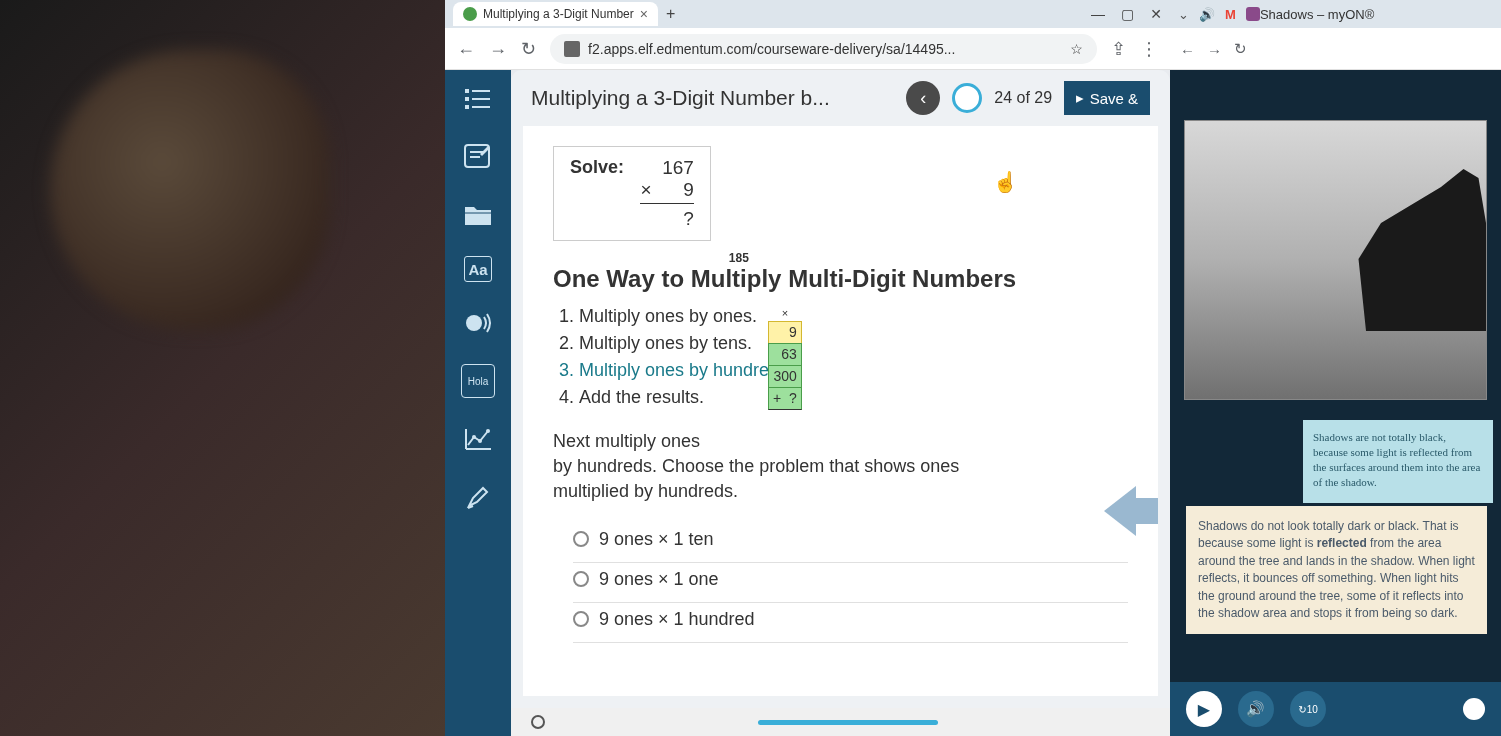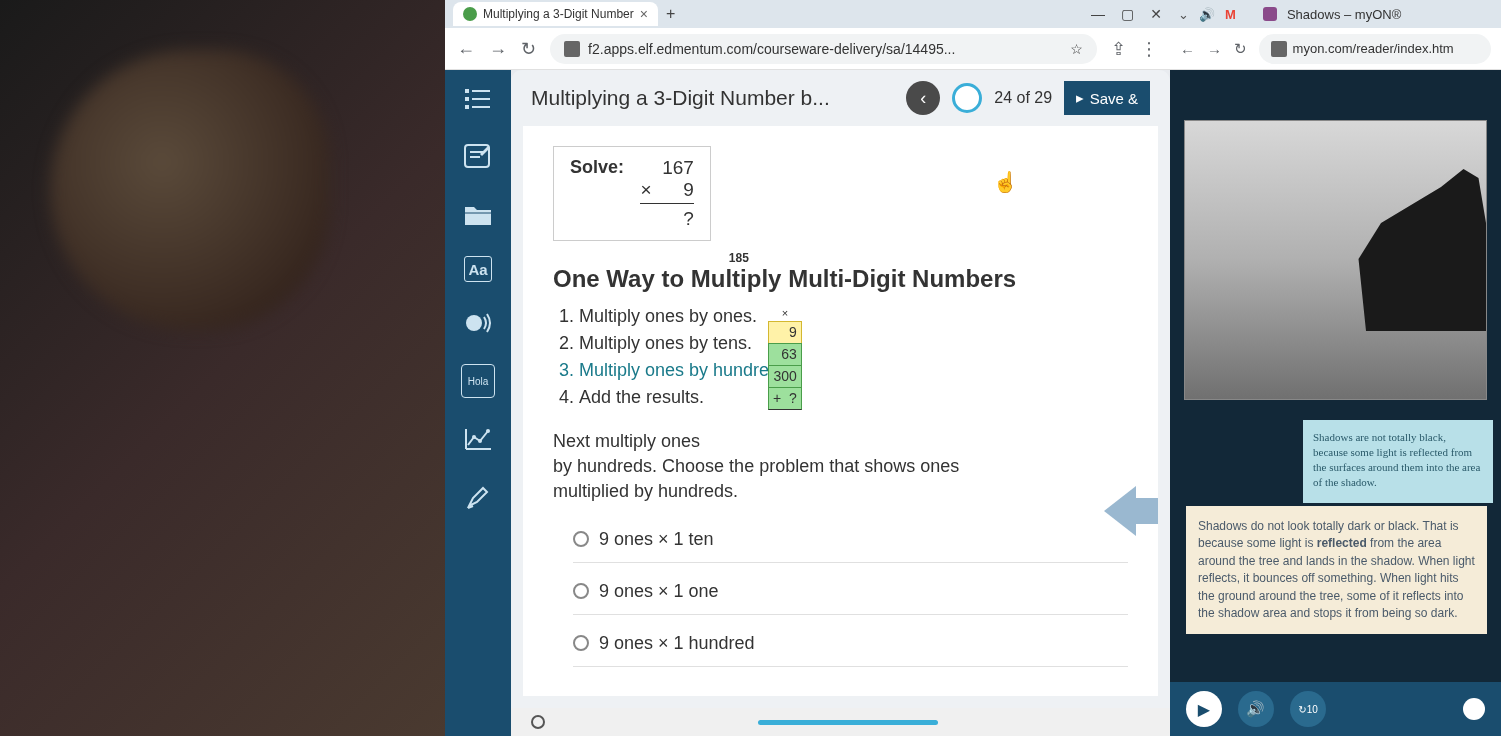--- a/index.html
+++ b/index.html
@@ -46,38 +46,38 @@
 .section-title { font-size: 24px; color: #333; margin-bottom: 10px; position: relative; }
 
 .steps { list-style: decimal; padding-left: 26px; font-size: 18px; color: #333; line-height: 1.5; position: relative; }
 .steps li.active { color: #1a7a8a; }
 .step-overlay { position: absolute; left: 215px; top: 2px; font-size: 14px; }
 .step-overlay div { background: #9de09d; border: 1px solid #4a9d4a; padding: 0 4px; text-align: right; margin-bottom: -1px; }
 .step-overlay .y { background: #fff2a8; border-color: #d4b830; }
 .step-overlay .u { border-bottom: 1.5px solid #333; }
 
 .instr { font-size: 18px; color: #333; margin: 18px 0 24px 0; line-height: 1.4; }
-.options { display: flex; flex-direction: column; gap: 18px; padding-left: 20px; text-align: center; }
+.options { display: flex; flex-direction: column; gap: 6px; padding-left: 20px; text-align: center; }
 .option { font-size: 18px; color: #333; display: flex; align-items: center; gap: 10px; padding-bottom: 12px; border-bottom: 1px solid #e0e0e0; }
 .radio { width: 16px; height: 16px; border: 2px solid #888; border-radius: 50%; }
 
 .cursor-hand { position: absolute; right: 140px; top: 44px; font-size: 20px; }
 .big-arrow { position: absolute; right: -6px; top: 360px; width: 60px; height: 50px; }
 .big-arrow::before { content: ''; position: absolute; width: 0; height: 0; border-top: 25px solid transparent; border-bottom: 25px solid transparent; border-right: 32px solid #9ab8d0; }
 .big-arrow::after { content: ''; position: absolute; left: 28px; top: 12px; width: 30px; height: 26px; background: #9ab8d0; }
 
 .bottom-bar { height: 28px; background: #f0f0f0; display: flex; align-items: center; padding: 0 20px; }
 .bottom-bar .circle { width: 14px; height: 14px; border: 2px solid #555; border-radius: 50%; }
 .scroll-ind { margin: 0 auto; width: 180px; height: 5px; background: #3aaed8; border-radius: 3px; }
 
 
 .chrome2 { position: absolute; left: 1170px; top: 0; width: 331px; height: 736px; background: #fff; display: flex; flex-direction: column; }
 .tab-strip2 { height: 28px; background: #dde5ec; display: flex; align-items: center; padding: 0 8px; gap: 10px; font-size: 13px; }
 .tab-strip2 .ctrl { color: #555; }
-.tab2 { display: flex; align-items: center; gap: 10px; color: #333; font-size: 13px; margin-left: 17px; }
+.tab2 { display: flex; align-items: center; gap: 0; color: #333; font-size: 13px; }
 .tab2-icon { width: 14px; height: 14px; background: #8a4a8a; border-radius: 3px; }
 .url-bar2 { height: 42px; display: flex; align-items: center; padding: 0 10px; gap: 12px; border-bottom: 1px solid #e0e0e0; font-size: 15px; color: #5f6368; }
 .url-field2 { flex: 1; background: #f1f3f4; border-radius: 20px; padding: 7px 12px; font-size: 13px; color: #333; display: flex; align-items: center; gap: 6px; overflow: hidden; white-space: nowrap; }
 
 .reader { flex: 1; background: #122838; position: relative; padding: 50px 14px 0 14px; }
 .reader-img { width: 100%; height: 280px; background: linear-gradient(180deg, #d8d8d8 0%, #b0b0b0 50%, #707070 100%); position: relative; border: 1px solid #888; }
 .cat-shadow { position: absolute; right: 0; top: 30px; width: 150px; height: 180px; background: #1a1a1a; clip-path: polygon(20% 100%, 15% 60%, 30% 40%, 50% 30%, 70% 20%, 85% 10%, 95% 15%, 100% 40%, 100% 100%); }
 
 .note1 { position: absolute; top: 350px; right: 8px; width: 190px; background: #b8e0e8; padding: 10px 10px 14px 10px; font-size: 11px; color: #2a5a6a; line-height: 1.35; font-family: Georgia, serif; }
 .note2 { position: absolute; top: 436px; left: 16px; right: 14px; background: #f5ecd8; padding: 12px; font-size: 12px; color: #4a5a6a; line-height: 1.45; font-family: Georgia, serif; }
@@ -257,24 +257,20 @@
     <span class="ctrl" style="color:#ea4335;font-weight:bold">M</span>
     <div class="tab2">
       <span class="tab2-icon"></span>
       <span>Shadows – myON®</span>
     </div>
   </div>
   <div class="url-bar2">
     <span>←</span>
     <span>→</span>
     <span>↻</span>
-    <div class="url-field2">
-      <span class="url-icon"></span>
-      <span>myon.com/reader/index.htm</span>
-    </div>
   </div>
 
   <div class="reader">
     <div class="reader-img">
       <div class="cat-shadow"></div>
     </div>
     <div class="note1">Shadows are not totally black, because some light is reflected from the surfaces around them into the area of the shadow.</div>
     <div class="note-corner"></div>
     <div class="note2">
       <span>Shadows do not look totally dark or black. That is because some light is </span><b>reflected</b><span> from the area around the tree and lands in the shadow. When light reflects, it bounces off something. When light hits the ground around the tree, some of it reflects into the shadow area and stops it from being so dark.</span>

